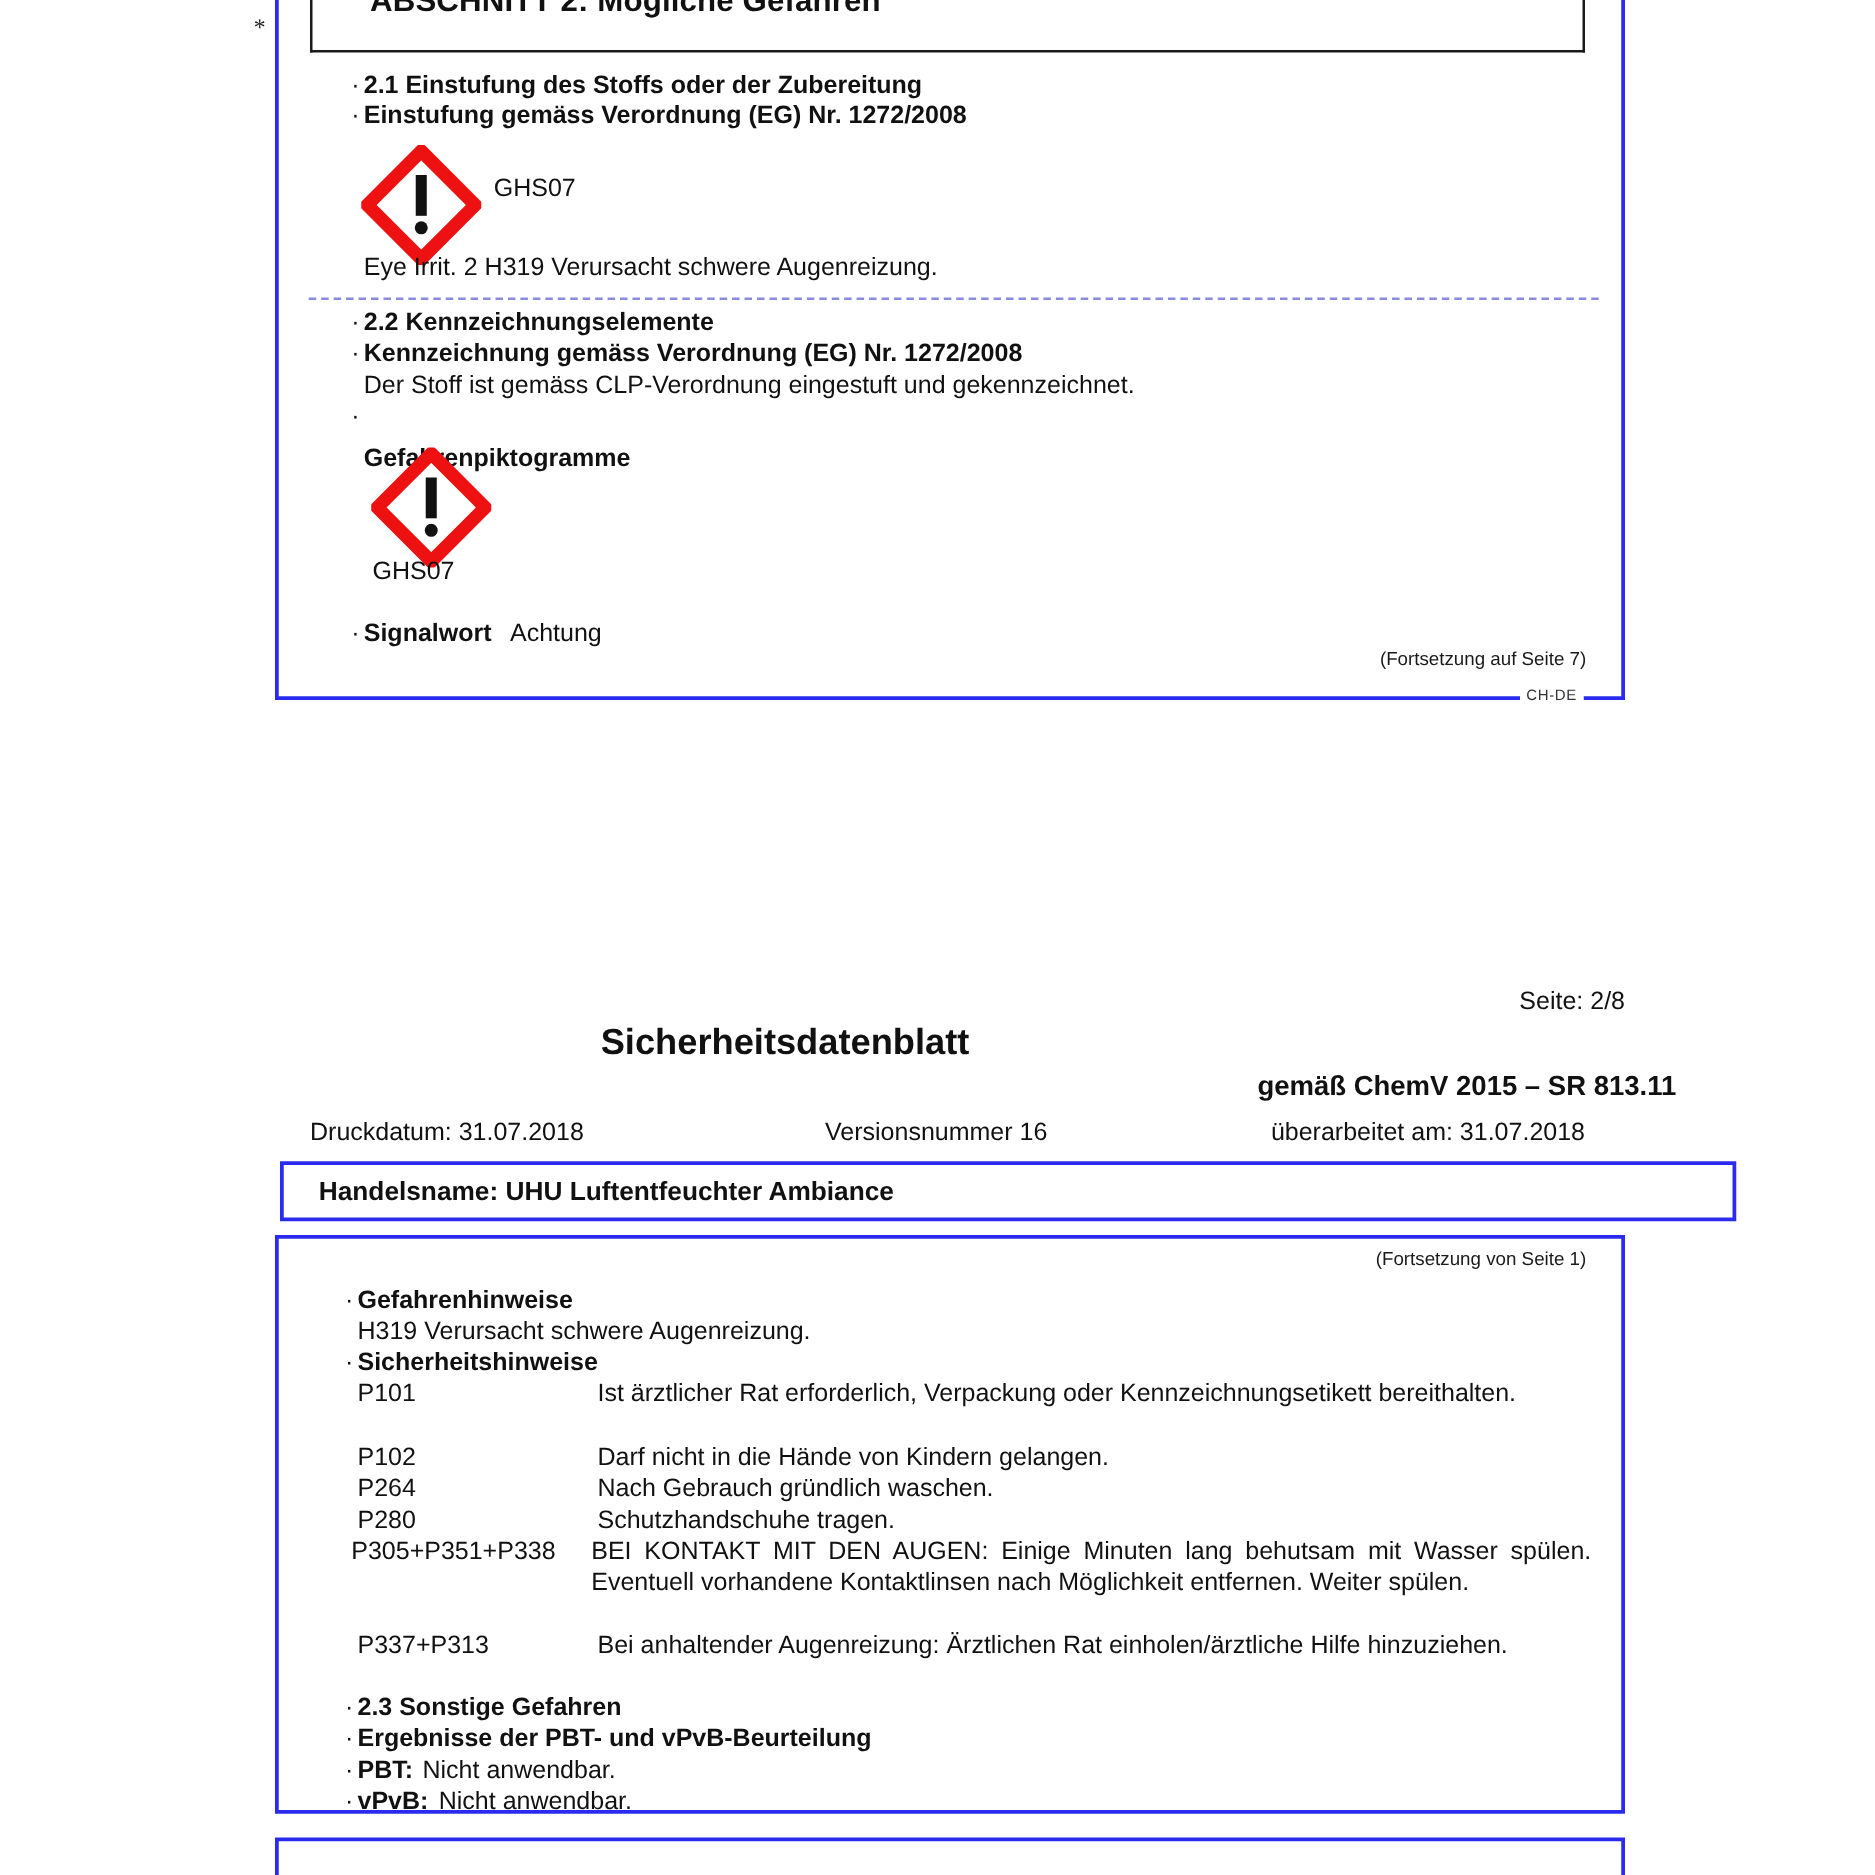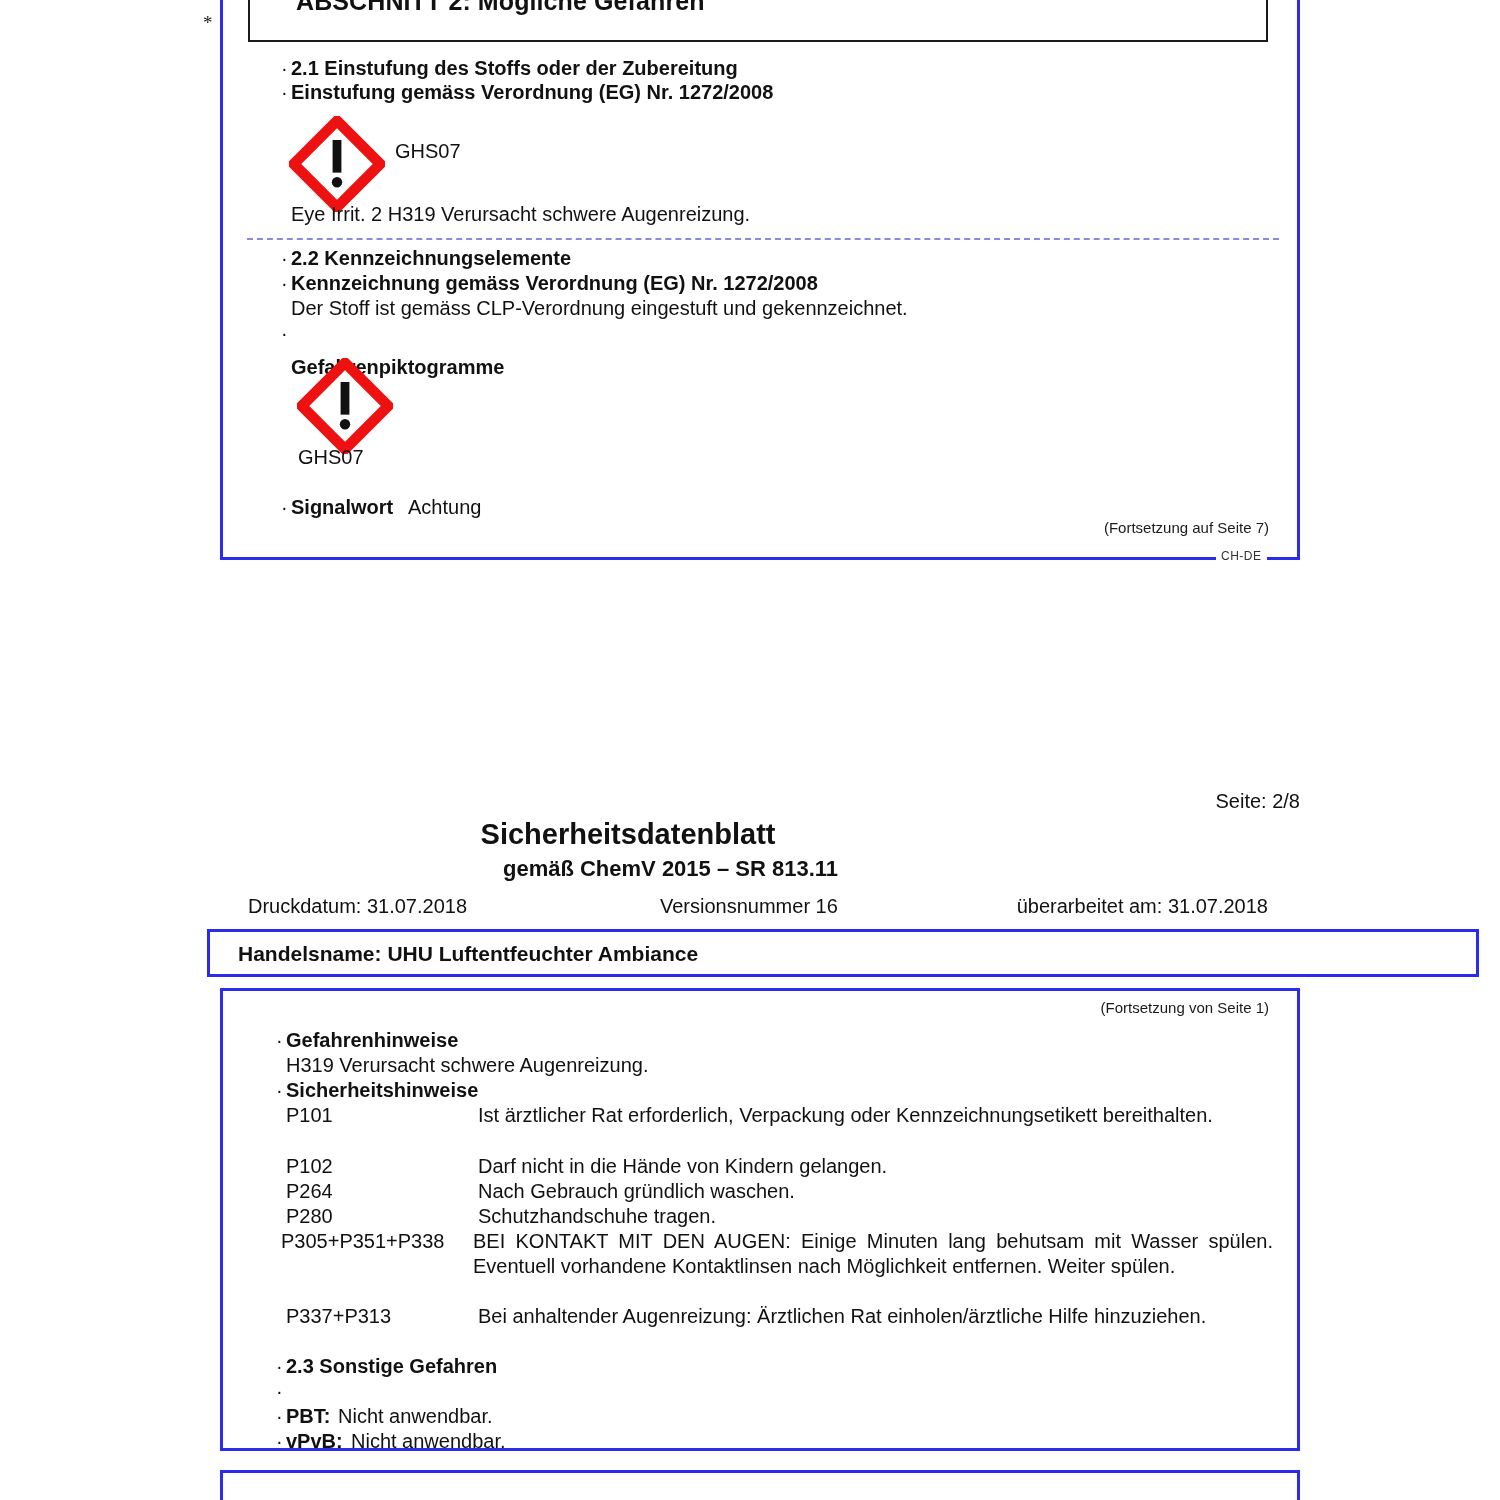--- a/index.html
+++ b/index.html
@@ -132,38 +132,38 @@
     left: 0;
     width: 1256px;
     text-align: center;
     font-size: 29px;
     font-weight: bold;
   }
   .doc-subtitle {
     position: absolute;
     left: 0;
     width: 1341px;
-    text-align: center;
+    text-align: right;
     font-size: 22px;
     font-weight: bold;
   }
   .meta-row {
     position: absolute;
     left: 248px;
     width: 1020px;
     font-size: 20px;
   }
   .meta-row .m-left { position: absolute; left: 0; top: 0; white-space: nowrap; }
   .meta-row .m-mid  { position: absolute; left: 412px; top: 0; white-space: nowrap; }
   .meta-row .m-right{ position: absolute; right: 0; top: 0; white-space: nowrap; }
 
   #tradename-box {
     top: 929px;
-    left: 207px;
-    width: 1272px;
+    left: 224px;
+    width: 1165px;
     height: 48px;
   }
   #tradename-box .tn {
     position: absolute;
     left: 28px;
     top: 10px;
     font-size: 21px;
     font-weight: bold;
     white-space: nowrap;
   }
@@ -318,20 +318,21 @@
 
   <div class="pcode-row" style="top:313px;">
     <span class="pcode-key">P337+P313</span>
     <span class="pcode-val">Bei anhaltender Augenreizung: Ärztlichen Rat einholen/ärztliche Hilfe hinzuziehen.</span>
   </div>
 
   <div class="bullet" style="left:53px; top:363px;">·</div>
   <div class="line bold" style="left:63px; top:363px;">2.3 Sonstige Gefahren</div>
 
   <div class="bullet" style="left:53px; top:388px;">·</div>
+  <div class="line bold" style="left:63px; top:388px;">Ergebnisse der PBT- und vPvB-Beurteilung</div>
 
   <div class="bullet" style="left:53px; top:413px;">·</div>
   <div class="line bold" style="left:63px; top:413px;">PBT:</div>
   <div class="line" style="left:115px; top:413px;">Nicht anwendbar.</div>
 
   <div class="bullet" style="left:53px; top:438px;">·</div>
   <div class="line bold" style="left:63px; top:438px;">vPvB:</div>
   <div class="line" style="left:128px; top:438px;">Nicht anwendbar.</div>
 </div>
 

